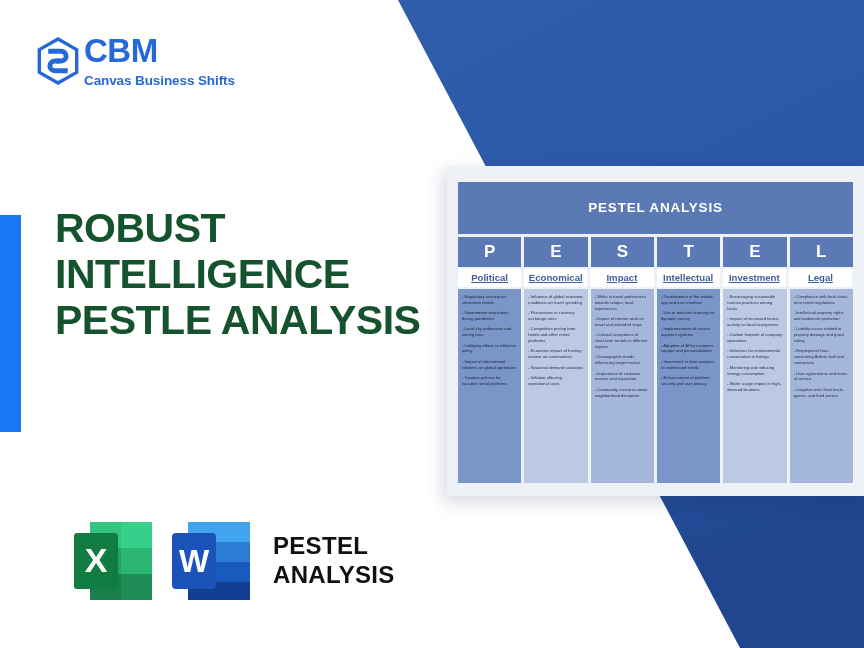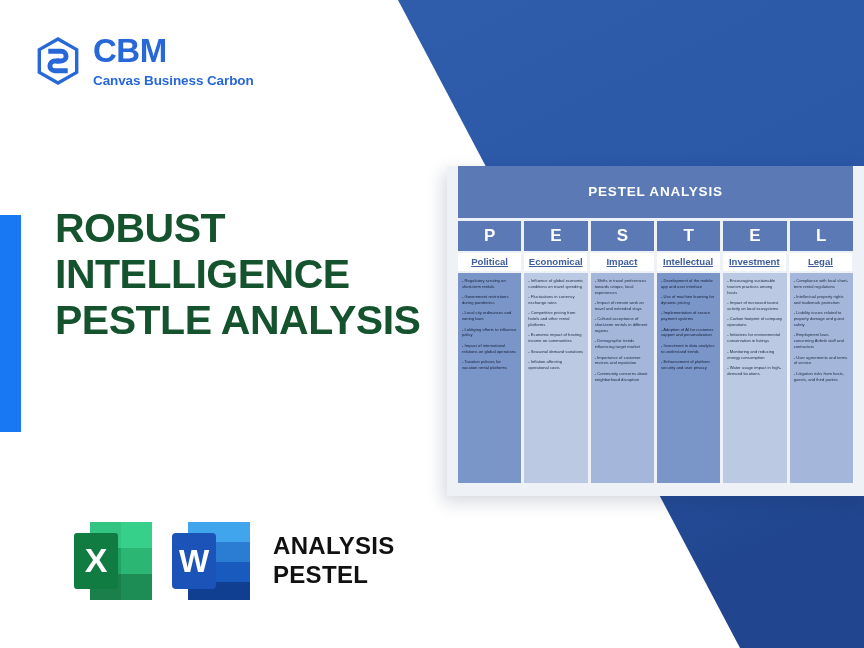--- a/index.html
+++ b/index.html
@@ -53,21 +53,21 @@
     display: flex;
     align-items: center;
     z-index: 5;
   }
   .logo-mark {
     width: 52px;
     height: 52px;
     flex: 0 0 52px;
   }
   .logo-text {
-    margin-left: 9px;
+    margin-left: 0;
     display: flex;
     flex-direction: column;
     justify-content: flex-end;
   }
   .logo-title {
     font-size: 33px;
     font-weight: bold;
     color: #2768d8;
     letter-spacing: -0.5px;
     line-height: 1;
@@ -124,21 +124,21 @@
   .pestel-card {
     position: absolute;
     left: 447px;
     top: 166px;
     width: 417px;
     height: 330px;
     background: #eef2f6;
     box-shadow: -4px 6px 16px rgba(20,40,80,0.18);
     z-index: 6;
     box-sizing: border-box;
-    padding: 0 11px 13px 11px;
+    padding: 16px 11px 13px 11px;
   }
   .pestel-inner {
     width: 100%;
     height: 100%;
     display: flex;
     flex-direction: column;
   }
   .pestel-title {
     background: #5b7ab5;
     color: #ffffff;
@@ -238,21 +238,21 @@
       <g fill="none" stroke="#2768d8" stroke-width="4.2">
         <path d="M32 5 L55 18 L55 46 L32 59 L9 46 L9 18 Z"></path>
       </g>
       <g fill="#2768d8">
         <path d="M20 17 L36 17 A9 9 0 0 1 36 35 L30 35 L30 29 L36 29 A3 3 0 0 0 36 23 L20 23 Z"></path>
         <path d="M44 47 L28 47 A9 9 0 0 1 28 29 L34 29 L34 35 L28 35 A3 3 0 0 0 28 41 L44 41 Z"></path>
       </g>
     </svg>
     <div class="logo-text">
       <div class="logo-title">CBM</div>
-      <div class="logo-sub">Canvas Business Carbon</div>
+      <div class="logo-sub">Canvas Business Shifts</div>
     </div>
   </div>
 
   <div class="headline">ROBUST INTELLIGENCE PESTLE ANALYSIS</div>
 
   <div class="filerow">
     <svg class="xls-icon" viewBox="0 0 88 90">
       <rect x="18" y="6" width="62" height="78" rx="3" fill="#21a366"></rect>
       <rect x="18" y="6" width="31" height="26" fill="#33c481"></rect>
       <rect x="49" y="6" width="31" height="26" fill="#36d08a"></rect>
@@ -266,22 +266,22 @@
     <svg class="doc-icon" viewBox="0 0 88 90">
       <rect x="18" y="6" width="62" height="78" rx="3" fill="#185abd"></rect>
       <rect x="18" y="6" width="62" height="20" fill="#41a5ee"></rect>
       <rect x="18" y="26" width="62" height="20" fill="#2b7cd3"></rect>
       <rect x="18" y="46" width="62" height="20" fill="#185abd"></rect>
       <rect x="18" y="66" width="62" height="18" fill="#103f91"></rect>
       <rect x="2" y="17" width="44" height="56" rx="4" fill="#1b53b8"></rect>
       <text x="24" y="56" font-family="'Liberation Sans',sans-serif" font-size="32" font-weight="bold" fill="#ffffff" text-anchor="middle">W</text>
     </svg>
     <div class="filerow-label">
+      <div>PESTEL</div>
       <div>ANALYSIS</div>
-      <div>PESTEL</div>
     </div>
   </div>
 
   <div class="pestel-card">
     <div class="pestel-inner">
       <div class="pestel-title">PESTEL ANALYSIS</div>
       <div class="letter-row">
           <div class="letter-cell">P</div>
           <div class="letter-cell">E</div>
           <div class="letter-cell">S</div>

